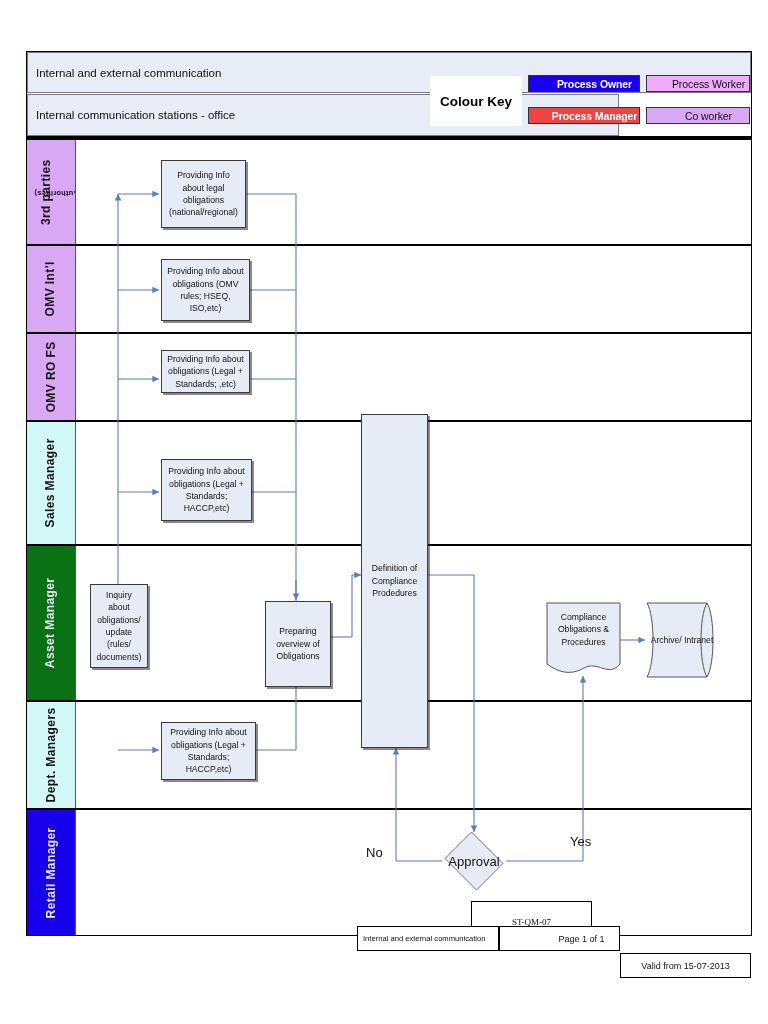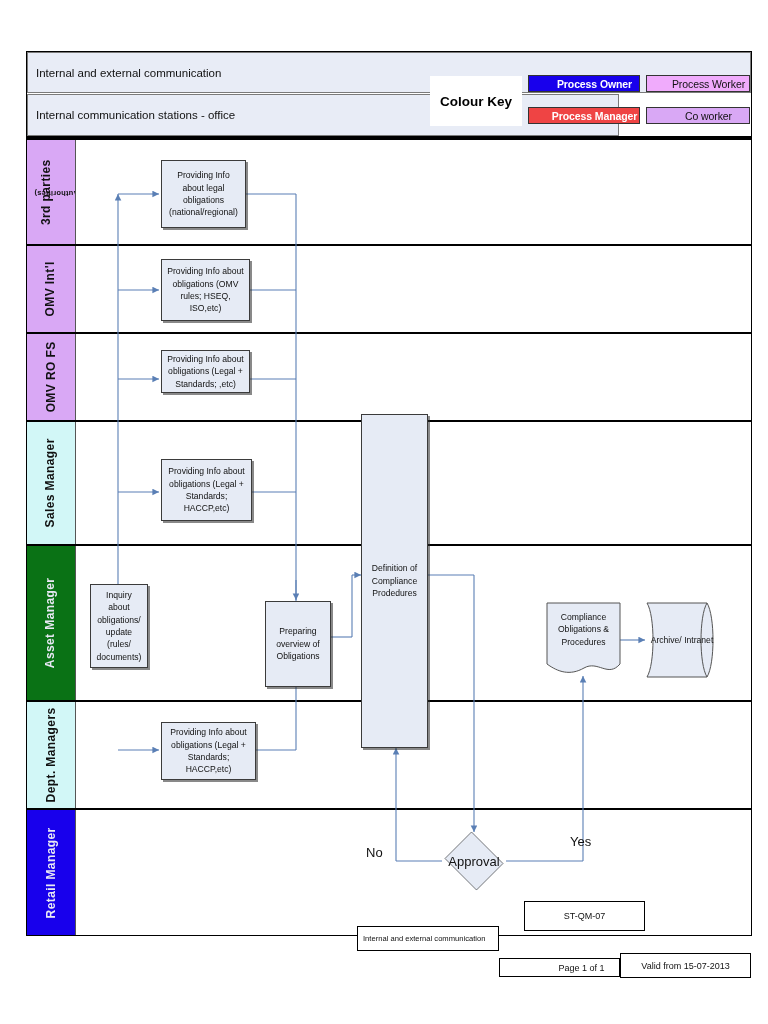--- a/index.html
+++ b/index.html
@@ -221,23 +221,23 @@
     border: 1px solid #000;
     box-sizing: border-box;
     background: #fff;
     display: flex;
     align-items: center;
     font-size: 9px;
     color: #111;
   }
   .ft-center { justify-content: center; }
   .ft-left { justify-content: flex-start; padding-left: 5px; font-size: 7.6px; }
-  #ft-code { left: 524px; top: 901px; width: 121px; height: 30px; }
+  #ft-code { left: 471px; top: 901px; width: 121px; height: 41px; font-family: Liberation Serif, serif; }
   #ft-title { left: 357px; top: 926px; width: 142px; height: 25px; }
-  #ft-page  { left: 499px; top: 958px; width: 121px; height: 19px; padding-left: 44px; }
+  #ft-page  { left: 499px; top: 926px; width: 121px; height: 25px; padding-left: 44px; }
   #ft-valid { left: 620px; top: 953px; width: 131px; height: 25px; }
 </style>
 </head>
 <body>
 
 <div id="page">
 
   <div class="frame"></div>
 
   <div class="hdr-row" id="hdr-row-1">

